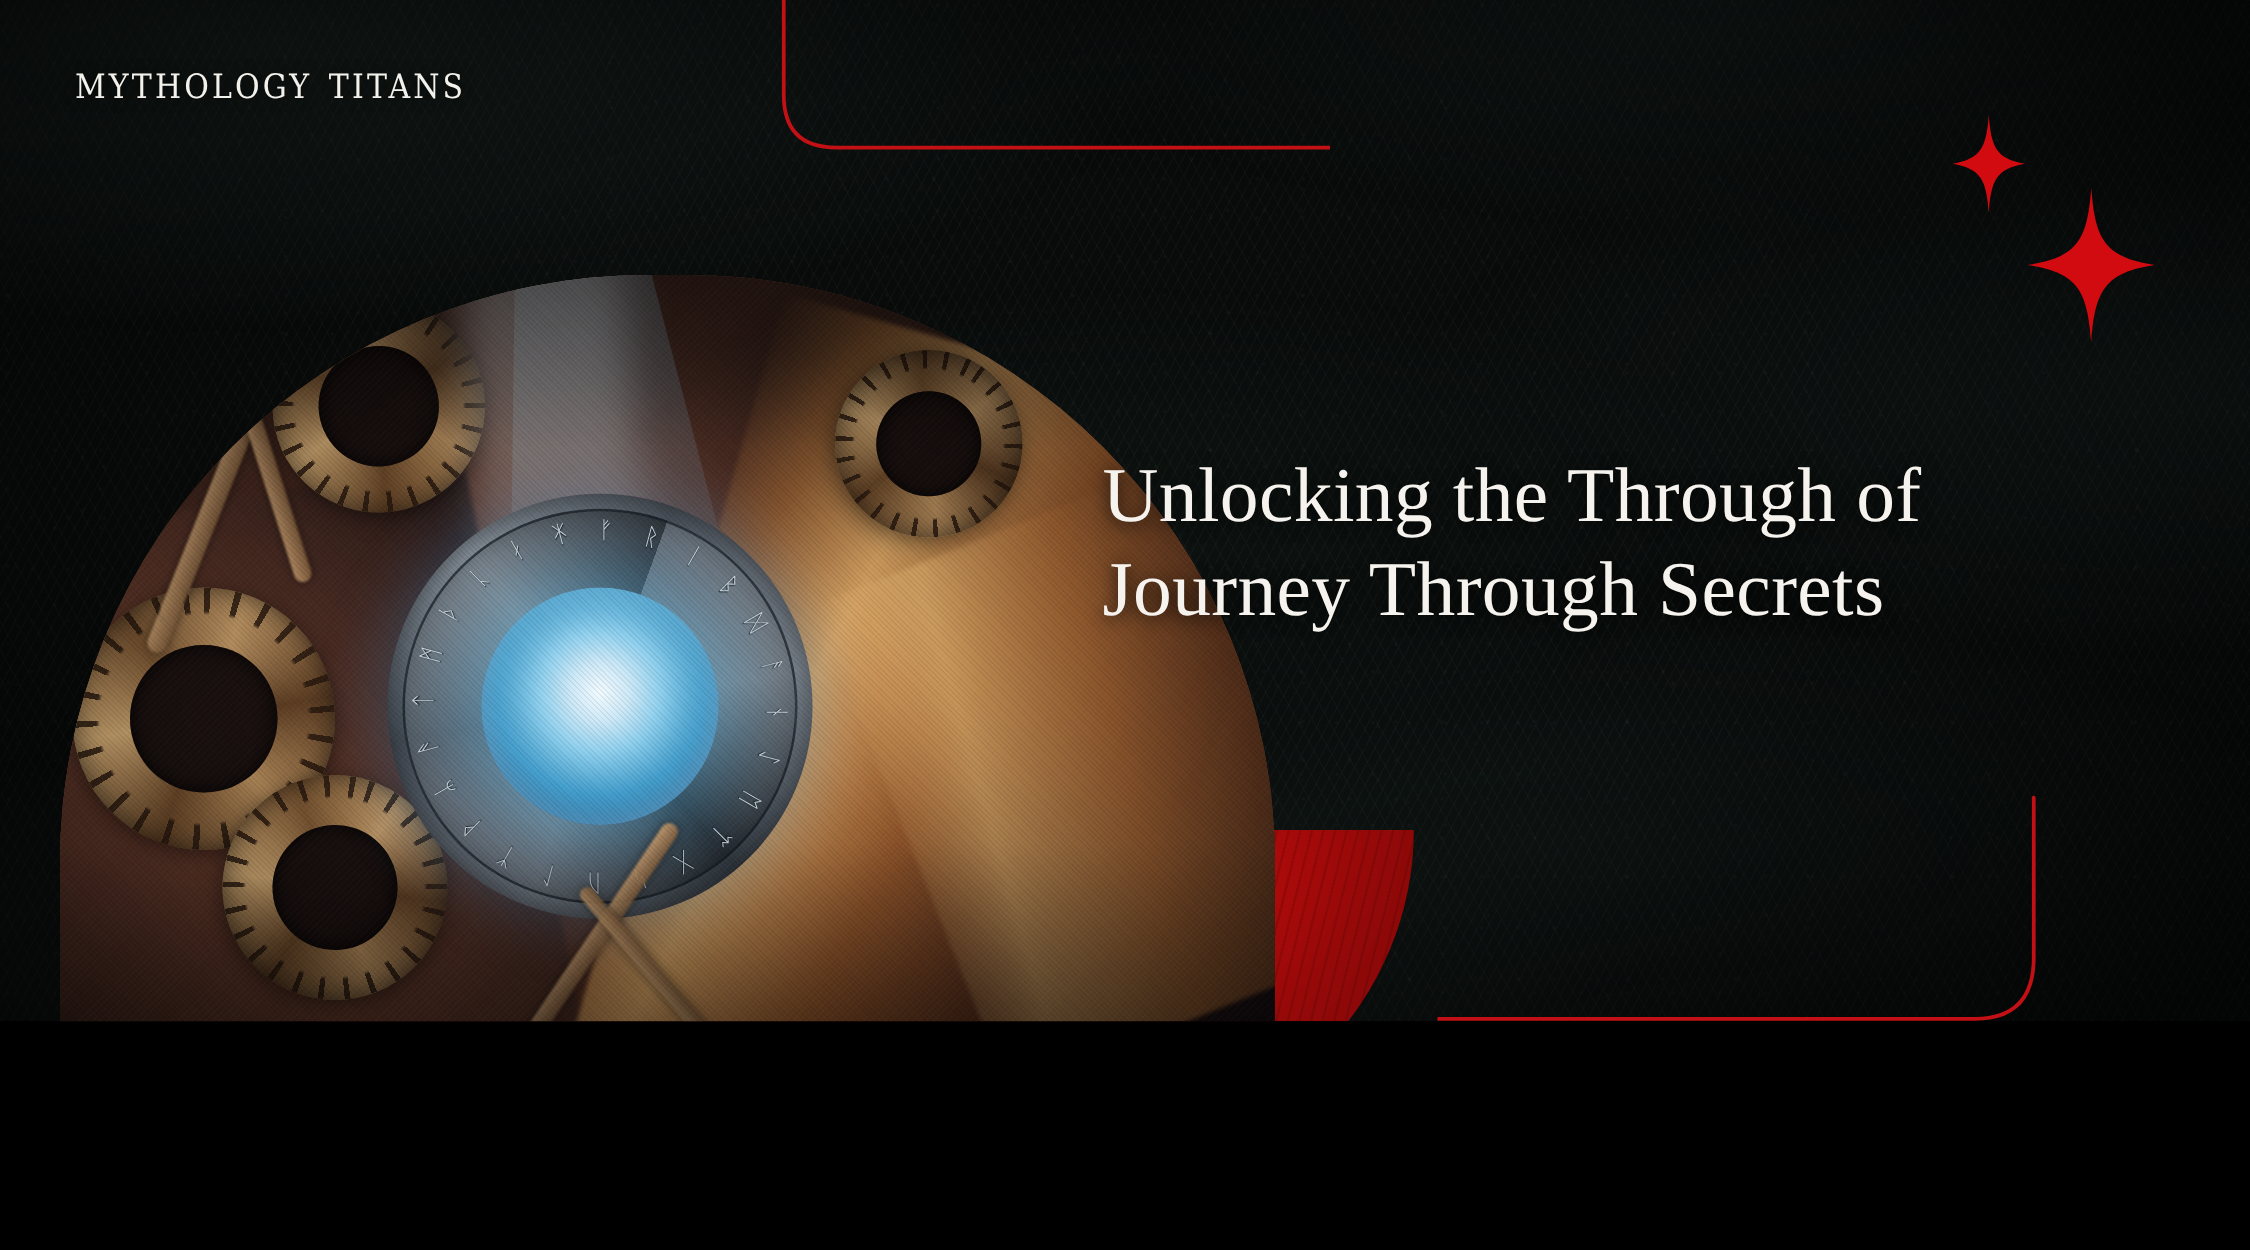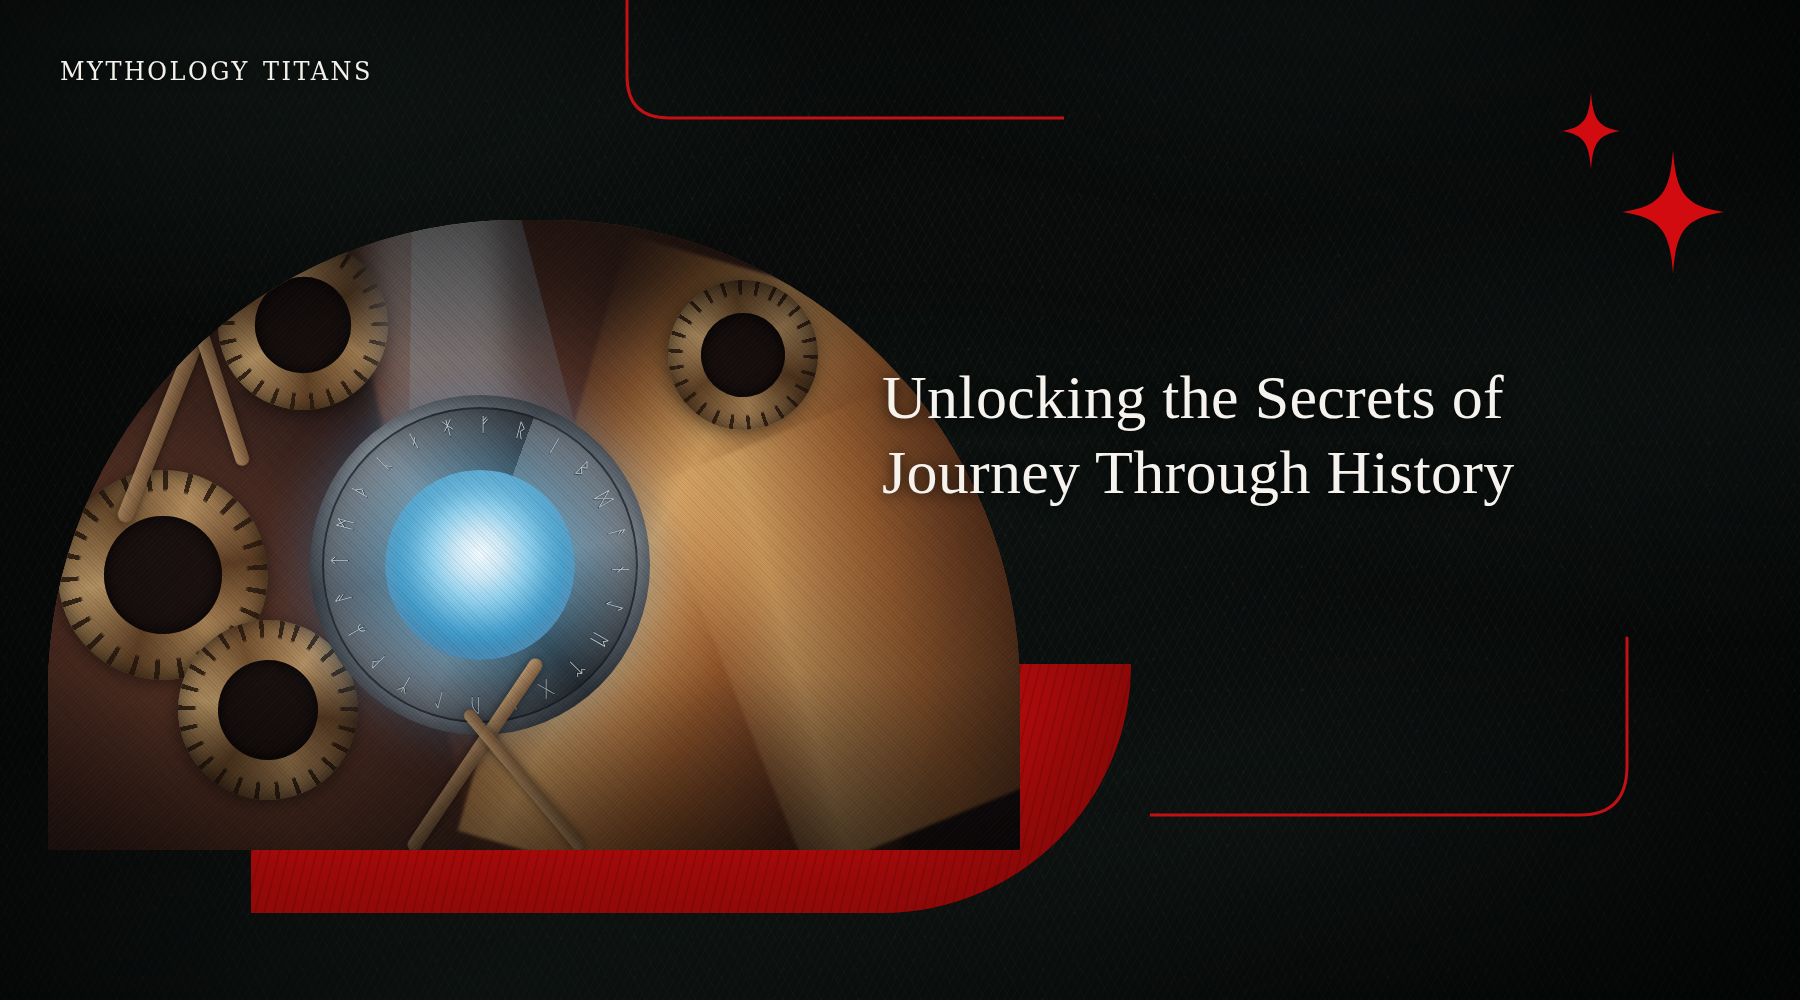--- a/index.html
+++ b/index.html
@@ -3,21 +3,21 @@
 <meta charset="utf-8">
 <style>
   html, body {
     margin: 0;
     padding: 0;
     background: #000;
   }
   #stage {
     position: relative;
     width: 1800px;
-    height: 1000px;
+    height: 817px;
     overflow: hidden;
     background: #090c0b;
     font-family: "Liberation Serif", serif;
   }
 
   
   .bg-base {
     position: absolute;
     inset: 0;
     background: #080b0a;
@@ -430,17 +430,17 @@
 
       <div class="cord cord-3"></div>
       <div class="cord cord-4"></div>
 
       <div class="hero-shade"></div>
       <div class="hero-grain"></div>
     </div>
   </div>
 
   <h1 class="title">
-    <span class="line">Unlocking the Secrets of</span>
-    <span class="line">Journey Through History</span>
+    <span class="line">Unlocking the Through of</span>
+    <span class="line">Journey Through Secrets</span>
   </h1>
 
 </div>
 
 </body></html>

